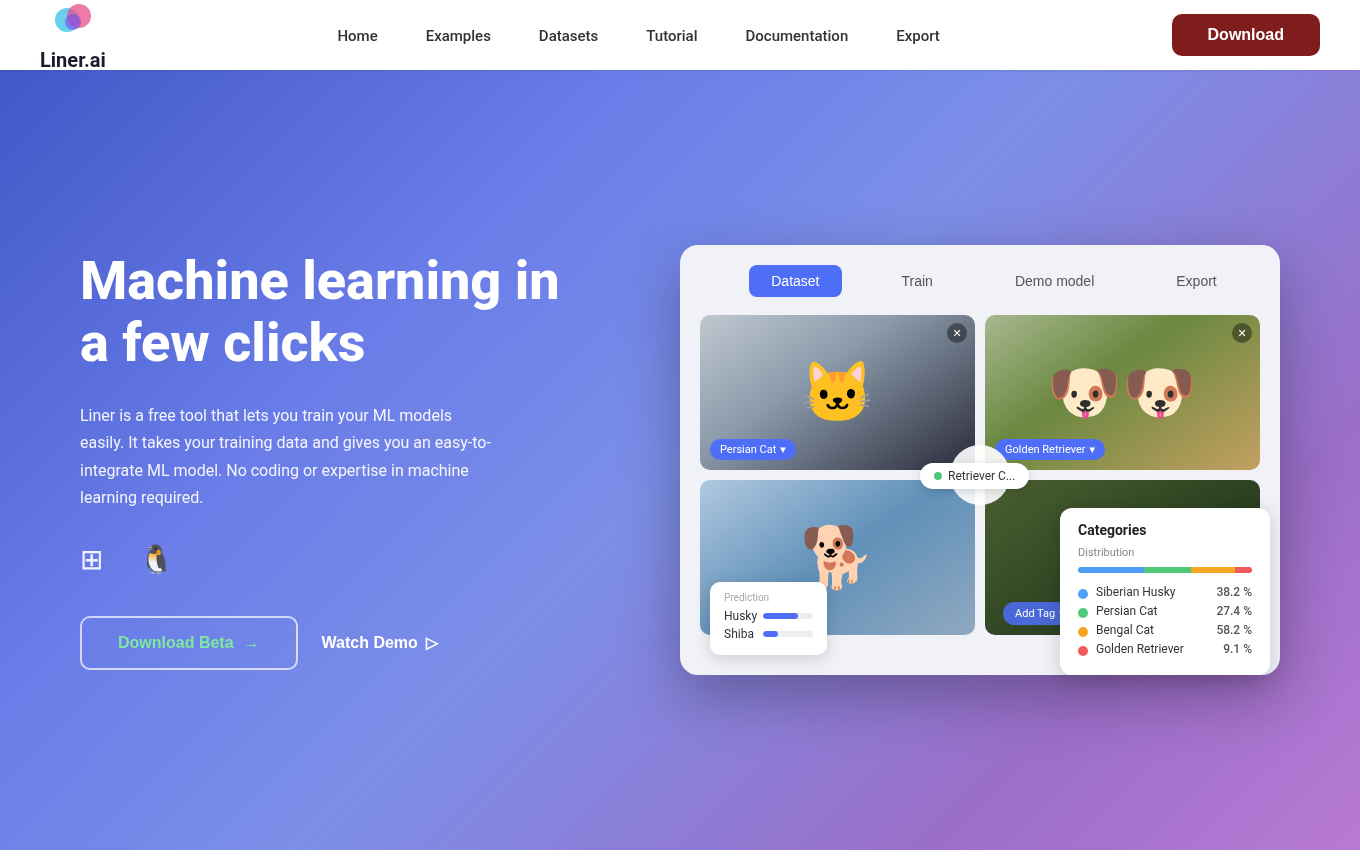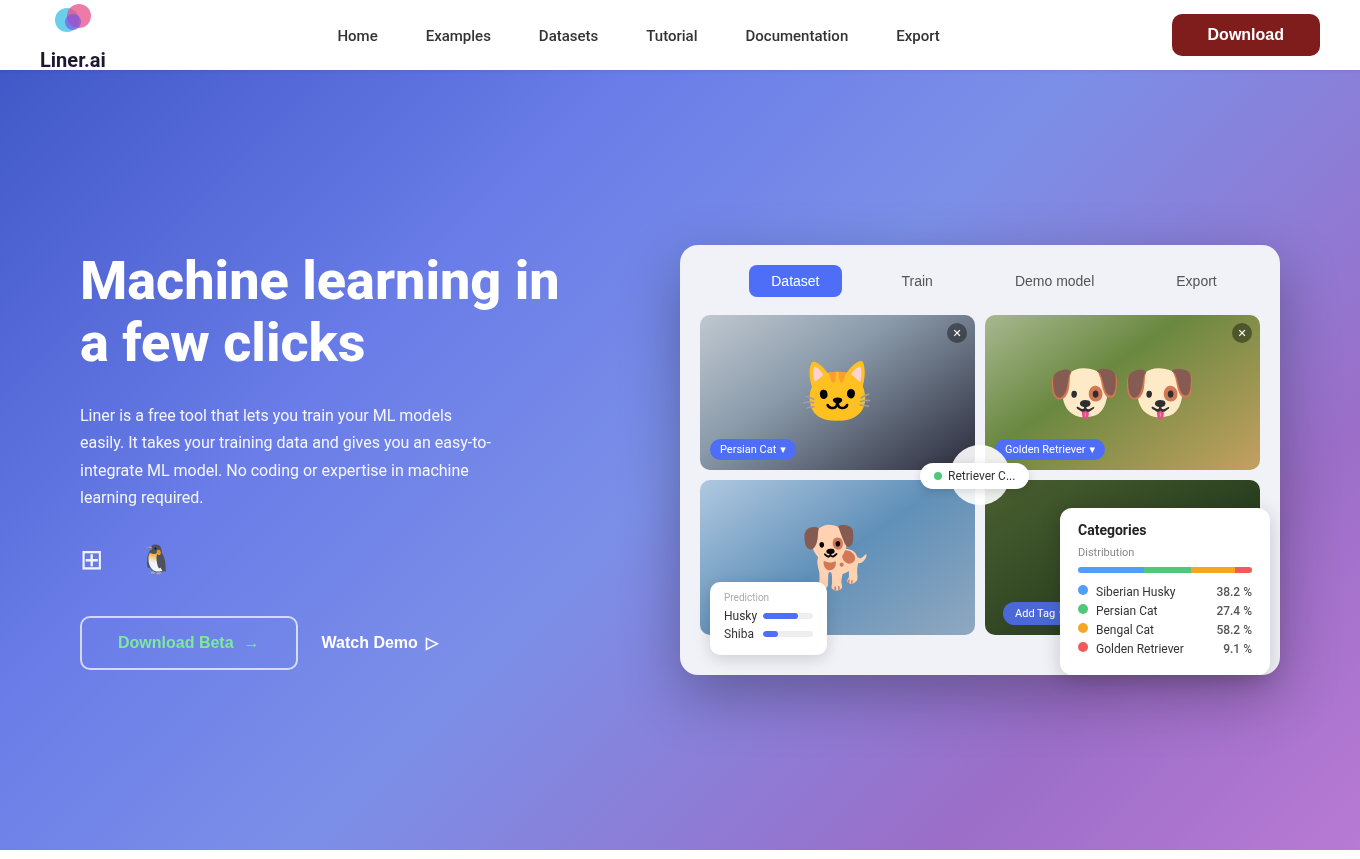--- a/index.html
+++ b/index.html
@@ -329,21 +329,21 @@
     .dist-bar {
       height: 6px;
       border-radius: 3px;
       display: flex;
       overflow: hidden;
       margin-bottom: 12px;
     }
     .dist-seg { height: 100%; }
     .cat-row {
       display: flex;
-      align-items: flex-start;
+      align-items: flex-end;
       gap: 8px;
       margin-bottom: 5px;
       font-size: 12px;
     }
     .cat-dot {
       width: 10px;
       height: 10px;
       border-radius: 50%;
       flex-shrink: 0;
     }

